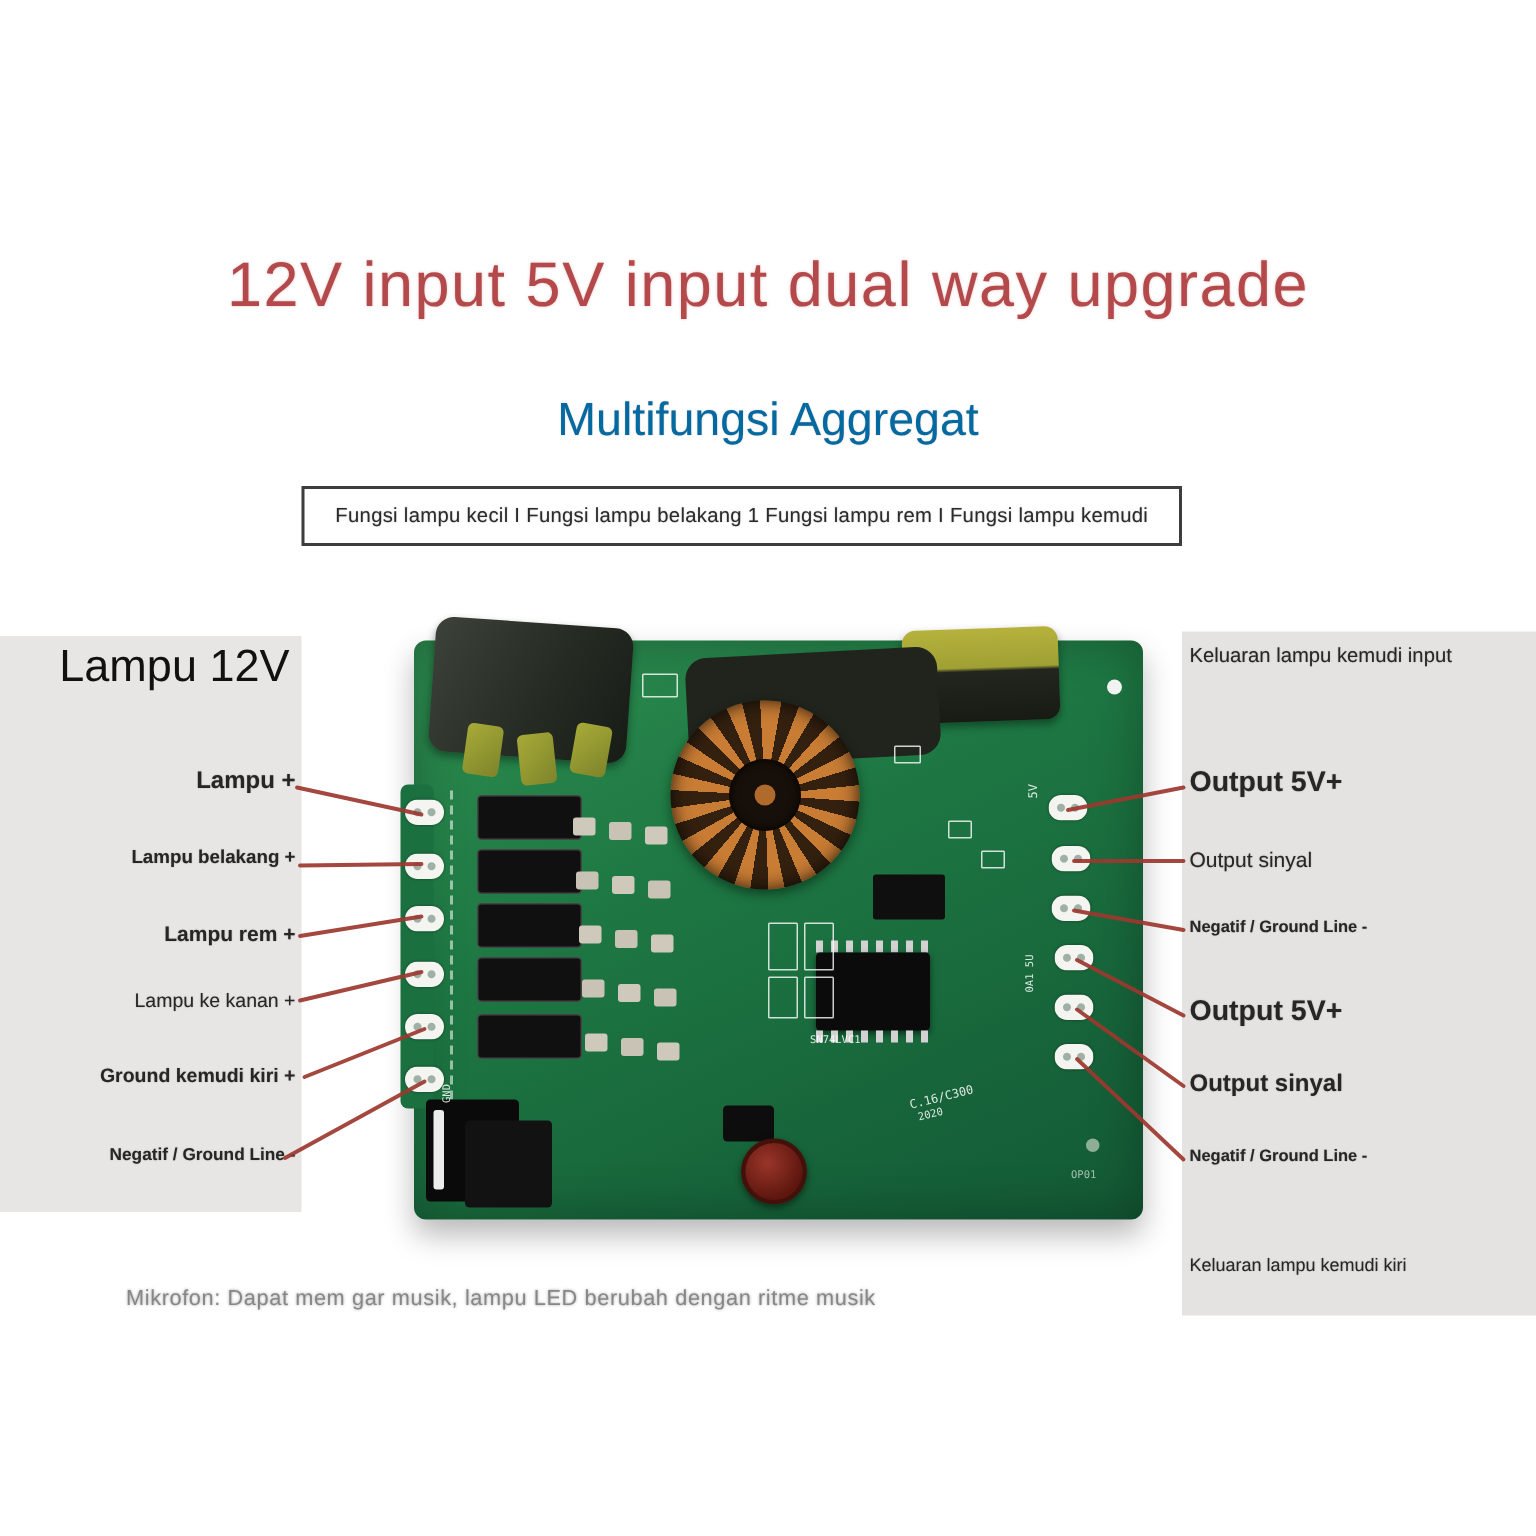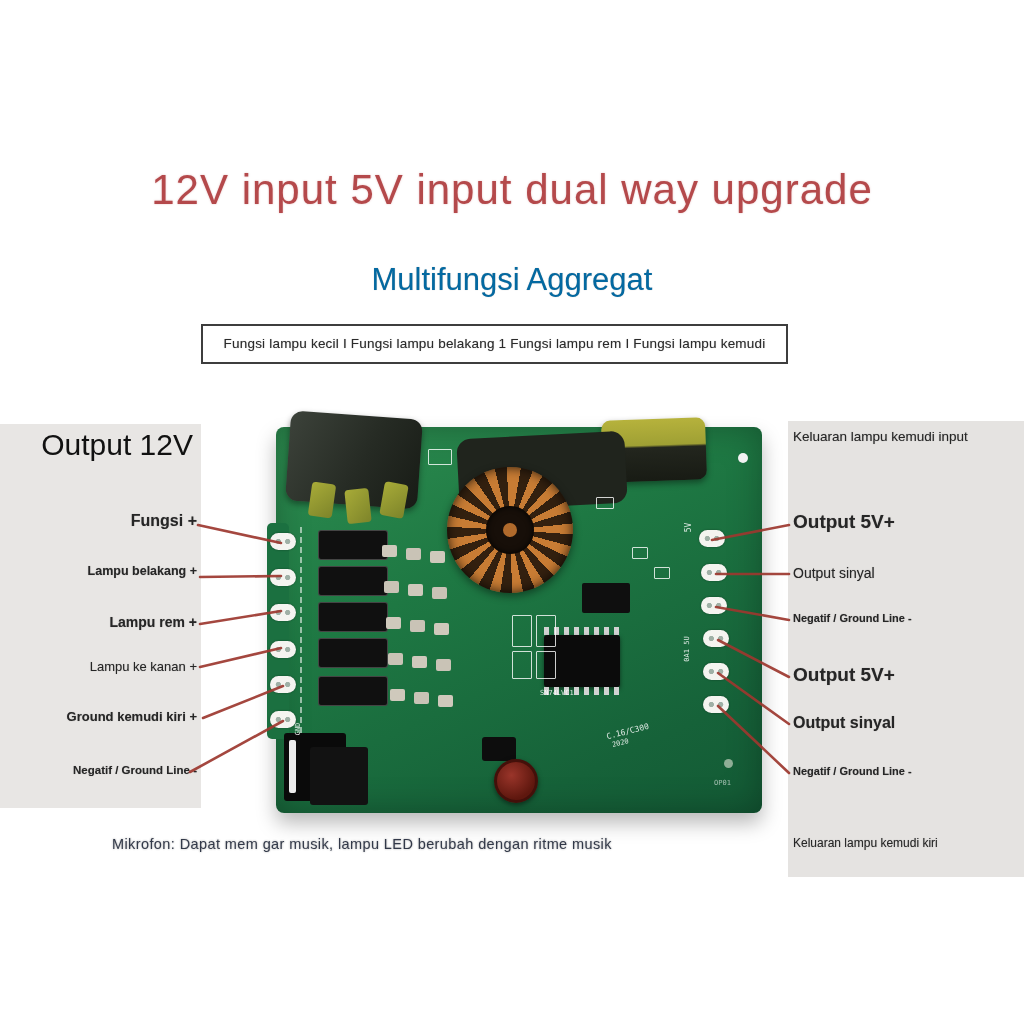--- a/index.html
+++ b/index.html
@@ -67,38 +67,38 @@
   .conn{left:8px;top:306px;width:62px;height:68px;background:#0a0a0a;border-radius:3px;}
   .connbar{left:5px;top:7px;width:7px;height:53px;background:#ececec;border-radius:2px;}
   .conn2{left:34px;top:320px;width:58px;height:58px;background:#121212;border-radius:3px;}
   .silk{border:1px solid rgba(255,255,255,.8);background:transparent;border-radius:1px;}
   .silktxt{color:rgba(255,255,255,.85);font-size:8px;white-space:nowrap;
            font-family:"DejaVu Sans Mono",monospace;}
   .hole{border-radius:50%;}
   .dash-l{left:24px;top:100px;height:206px;width:0;
           border-left:2px dashed rgba(255,255,255,.55);}
   
-  .bottom-note{left:84px;top:836px;font-size:14.5px;color:#0f172a;letter-spacing:.4px;
-               text-shadow:0 0 2px rgba(70,70,70,.6);opacity:.85;margin-left:28px;}
+  .bottom-note{left:84px;top:858px;font-size:14.5px;color:#737373;letter-spacing:.4px;
+               text-shadow:0 0 2px rgba(70,70,70,.6);opacity:.85;}
   svg.overlay{position:absolute;left:0;top:0;pointer-events:none;}
   svg.overlay line{stroke:#9d382f;stroke-width:2.6;stroke-linecap:round;opacity:.92;}
 </style>
 </head>
 <body>
 
 <div class="abs title">12V input 5V input dual way upgrade</div>
 <div class="abs subtitle">Multifungsi Aggregat</div>
 <div class="abs feature-box">Fungsi lampu kecil I Fungsi lampu belakang 1 Fungsi lampu rem I Fungsi lampu kemudi</div>
 
 <div class="abs panel-left"></div>
 <div class="abs panel-right"></div>
 
-<div class="abs input-heading">Output 12V</div>
+<div class="abs input-heading">Lampu 12V</div>
 
-<div class="lbl lbl-l" style="top:512px;font-size:16px;font-weight:700;">Fungsi +</div>
+<div class="lbl lbl-l" style="top:512px;font-size:16px;font-weight:700;">Lampu +</div>
 <div class="lbl lbl-l" style="top:564px;font-size:12.5px;font-weight:600;">Lampu belakang +</div>
 <div class="lbl lbl-l" style="top:614px;font-size:14px;font-weight:600;">Lampu rem +</div>
 <div class="lbl lbl-l" style="top:659px;font-size:13px;font-weight:400;">Lampu ke kanan +</div>
 <div class="lbl lbl-l" style="top:709px;font-size:13px;font-weight:600;">Ground kemudi kiri +</div>
 <div class="lbl lbl-l" style="top:764px;font-size:11.5px;font-weight:700;padding-right:8px;">Negatif / Ground Line -</div>
 
 <div class="lbl lbl-r" style="top:429px;font-size:13.5px;font-weight:400;">Keluaran lampu kemudi input</div>
 <div class="lbl lbl-r" style="top:511px;font-size:19px;font-weight:700;">Output 5V+</div>
 <div class="lbl lbl-r" style="top:565px;font-size:14px;font-weight:400;">Output sinyal</div>
 <div class="lbl lbl-r" style="top:612px;font-size:11px;font-weight:700;">Negatif / Ground Line -</div>

